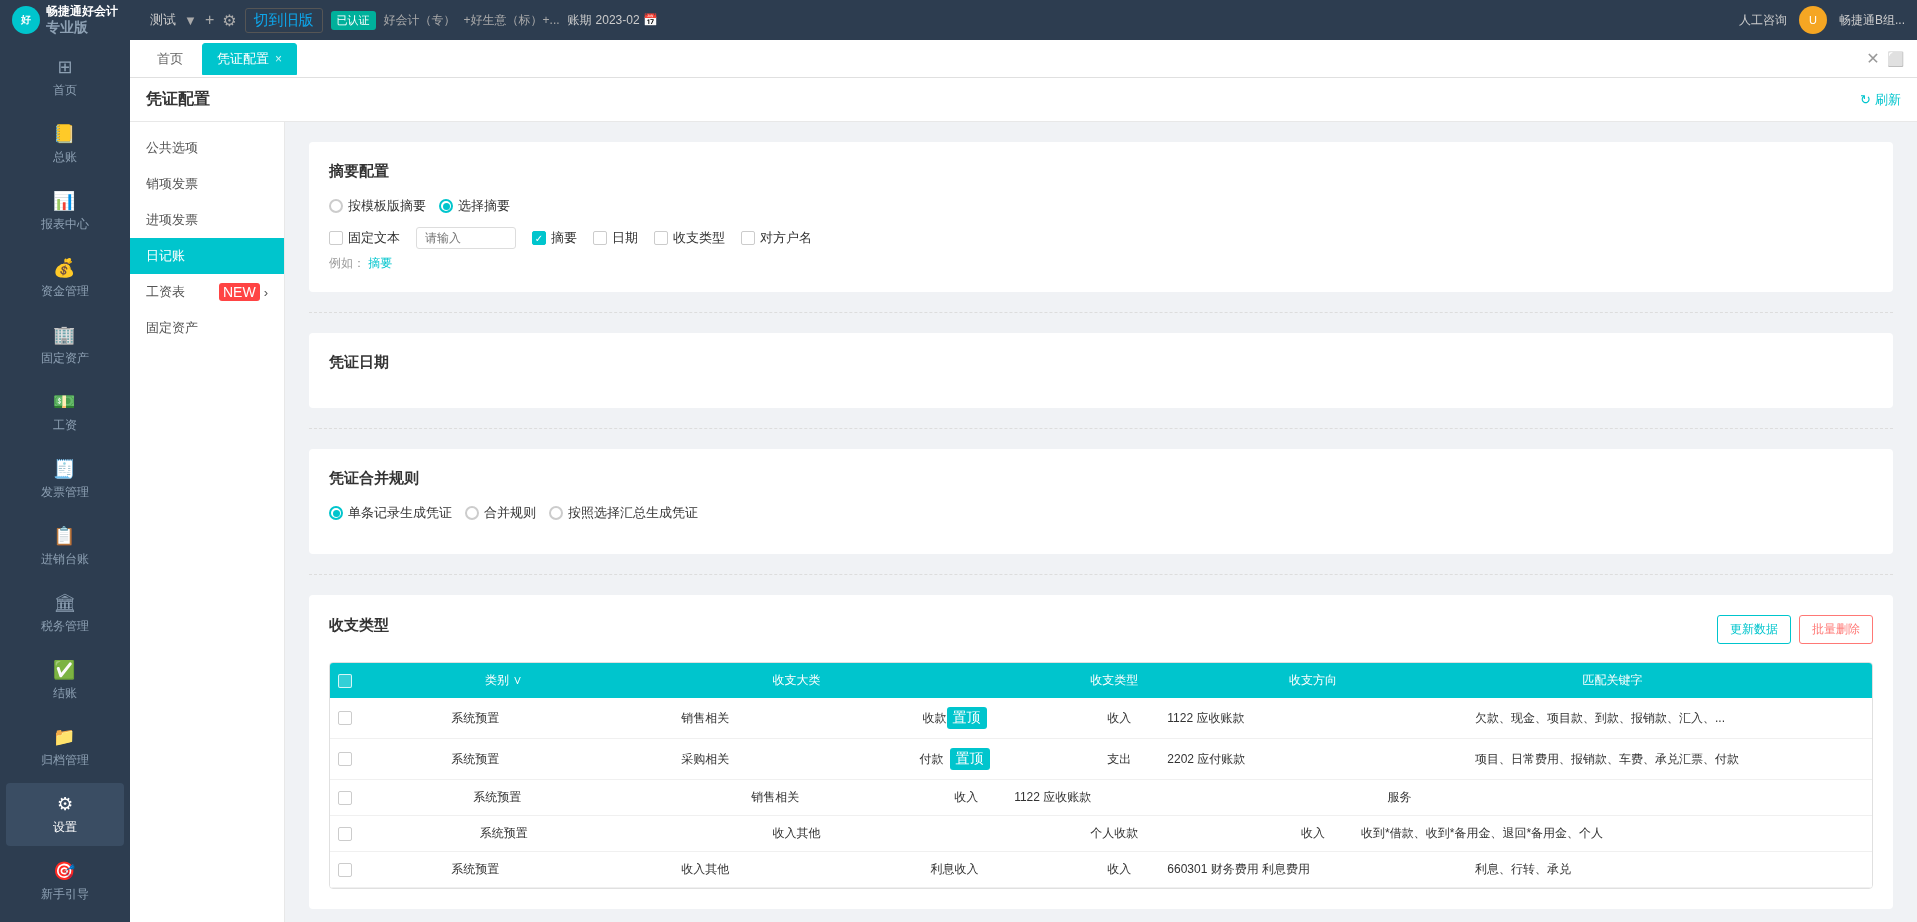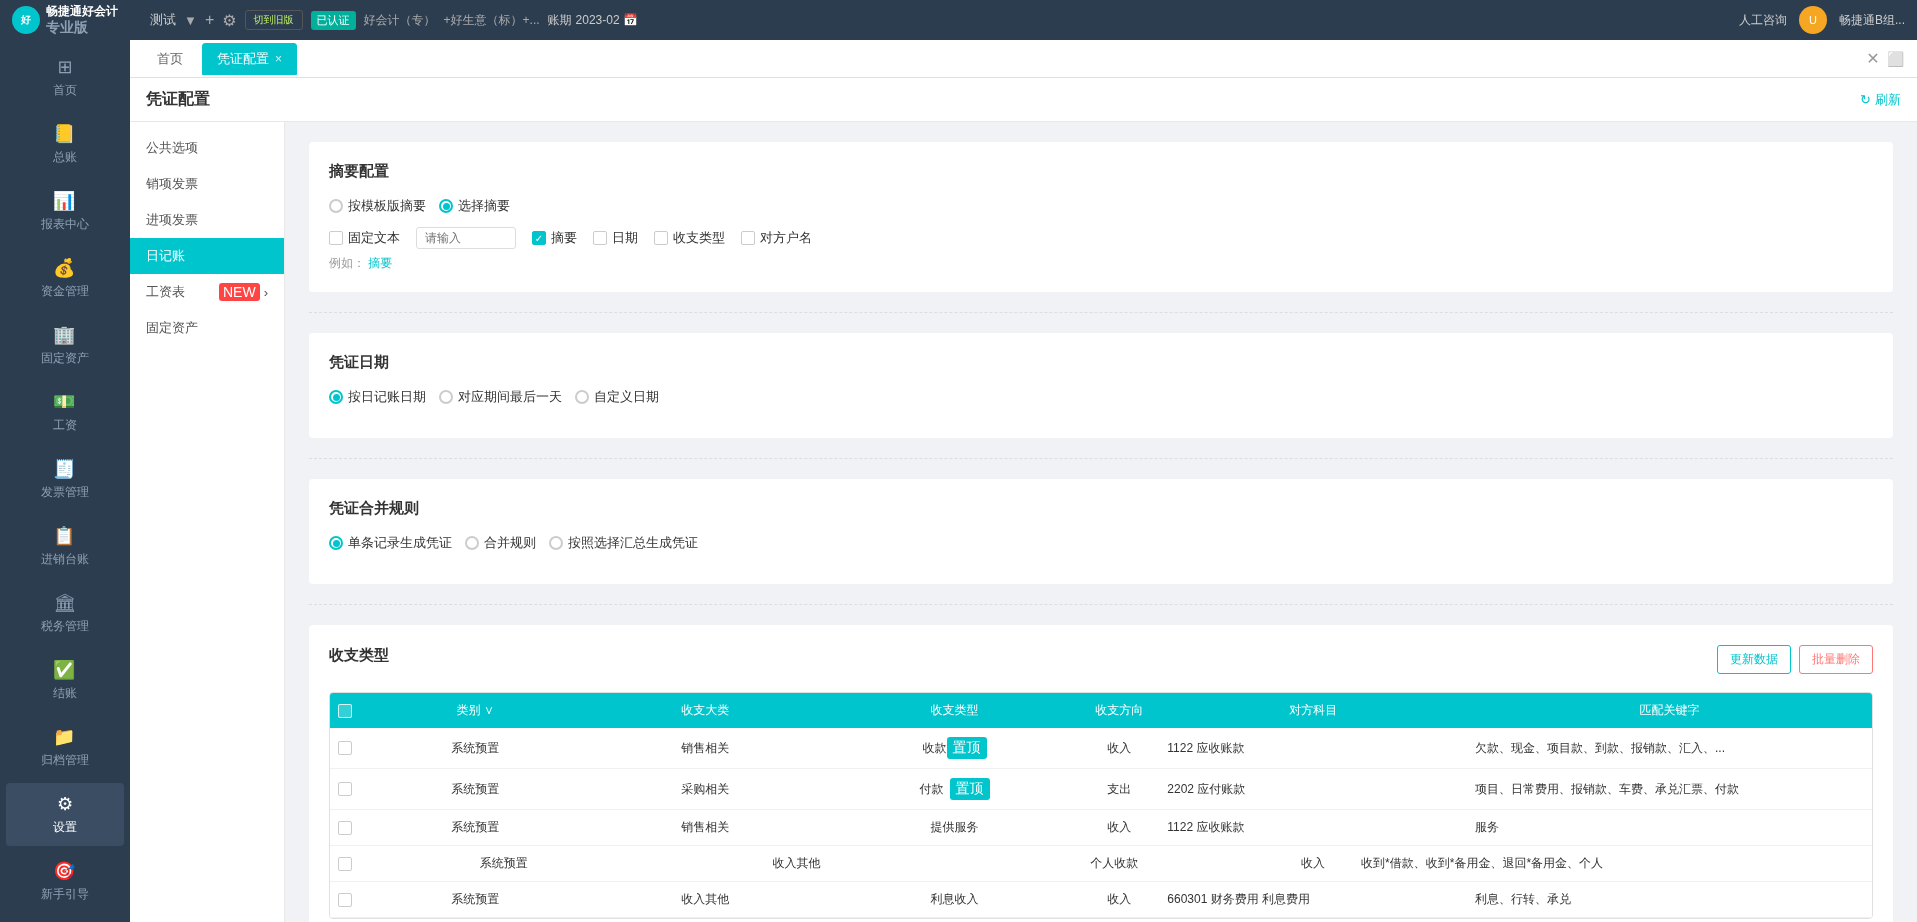--- a/index.html
+++ b/index.html
@@ -30,22 +30,22 @@
       background: #00c5cd;
       border-radius: 50%;
       display: flex; align-items: center; justify-content: center;
       color: #fff; font-size: 10px;
     }
     .logo-text { line-height: 1.2; }
     .logo-text .main { font-size: 12px; color: #fff; }
     .logo-text .sub { font-size: 14px; color: #8da0b3; }
     .header-company { color: #ccc; font-size: 13px; }
     .header-btn {
-      background: none; border: 1px solid #555; color: #bef264;
-      padding: 2px 8px; border-radius: 3px; cursor: pointer; font-size: 10px;
+      background: none; border: 1px solid #555; color: #0ea5e9;
+      padding: 2px 8px; border-radius: 3px; cursor: pointer; font-size: 15px;
     }
     .header-tag {
       padding: 2px 6px; border-radius: 3px; font-size: 11px;
     }
     .tag-green { background: #00b09b; color: #fff; }
     .tag-text { color: #aaa; font-size: 12px; }
     .header-period { color: #ccc; font-size: 12px; display: flex; align-items: center; gap: 4px; }
     .header-right { margin-left: auto; display: flex; align-items: center; gap: 12px; color: #ccc; font-size: 12px; }
     .user-avatar { width: 28px; height: 28px; border-radius: 50%; background: #f5a623; display: flex; align-items: center; justify-content: center; color: #fff; font-size: 11px; }
 
@@ -373,34 +373,20 @@
           <div class="example-text">
             <span class="example-label">例如：</span>
             <span>摘要</span>
           </div>
         </div>
 
         <hr class="section-divider">
 
         <div class="section">
           <div class="section-title">凭证日期</div>
-          <div class="radio-group">
-            <label class="radio-item">
-              <div class="radio-circle checked"></div>
-              <span>按日记账日期</span>
-            </label>
-            <label class="radio-item">
-              <div class="radio-circle"></div>
-              <span>对应期间最后一天</span>
-            </label>
-            <label class="radio-item">
-              <div class="radio-circle"></div>
-              <span>自定义日期</span>
-            </label>
-          </div>
         </div>
 
         <hr class="section-divider">
 
         <div class="section">
           <div class="section-title">凭证合并规则</div>
           <div class="radio-group">
             <label class="radio-item">
               <div class="radio-circle checked"></div>
               <span>单条记录生成凭证</span>
@@ -438,23 +424,20 @@
               </div>
               <div class="th col-major">
                 <span>收支大类</span>
               </div>
               <div class="th col-type">
                 <span>收支类型</span>
               </div>
               <div class="th col-direction">
                 <span>收支方向</span>
               </div>
-              <div class="th col-account">
-                <span>对方科目</span>
-              </div>
               <div class="th col-keyword">
                 <span>匹配关键字</span>
               </div>
             </div>
 
             <div class="table-row">
               <div class="td col-check">
                 <div class="cb-box"></div>
               </div>
               <div class="td col-category">系统预置</div>
@@ -482,21 +465,20 @@
               <div class="td col-account text-overflow" style="text-align:left;">2202 应付账款</div>
               <div class="td col-keyword text-overflow" style="text-align:left;">项目、日常费用、报销款、车费、承兑汇票、付款</div>
             </div>
 
             <div class="table-row">
               <div class="td col-check">
                 <div class="cb-box"></div>
               </div>
               <div class="td col-category">系统预置</div>
               <div class="td col-major">销售相关</div>
-              <div class="td col-type">提供服务</div>
               <div class="td col-direction">收入</div>
               <div class="td col-account text-overflow" style="text-align:left;">1122 应收账款</div>
               <div class="td col-keyword text-overflow" style="text-align:left;">服务</div>
             </div>
 
             <div class="table-row">
               <div class="td col-check">
                 <div class="cb-box"></div>
               </div>
               <div class="td col-category">系统预置</div>

